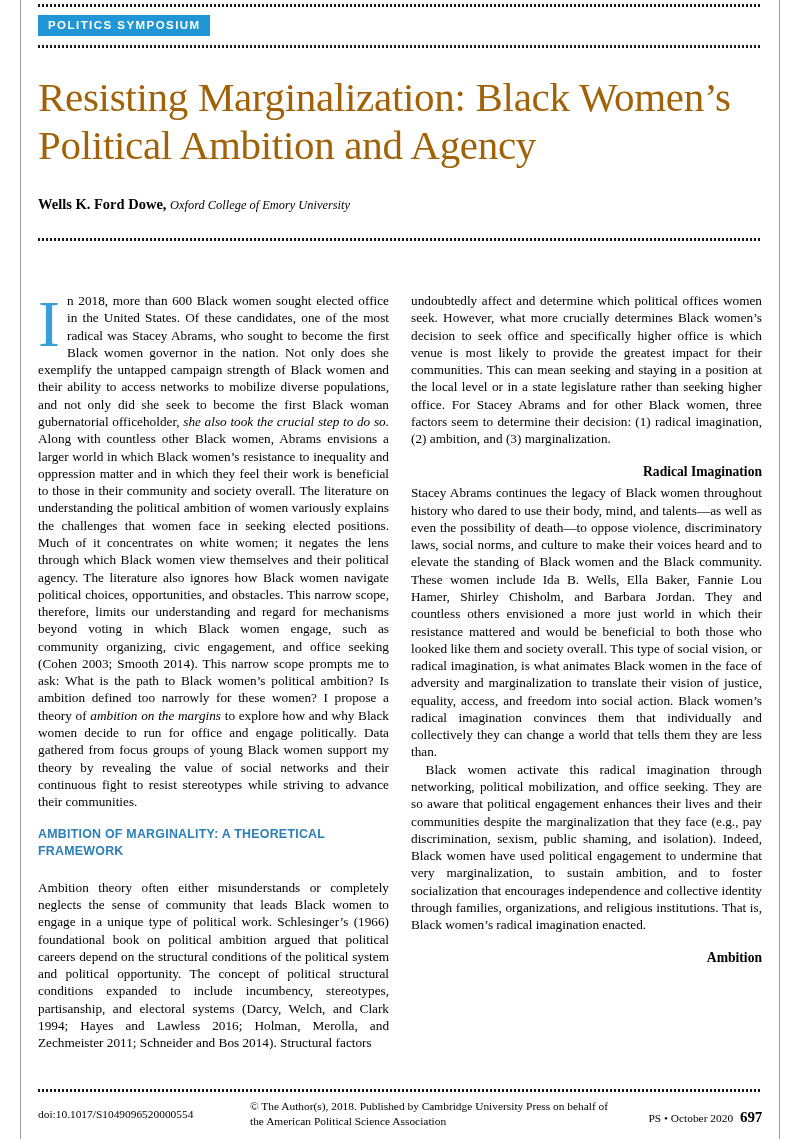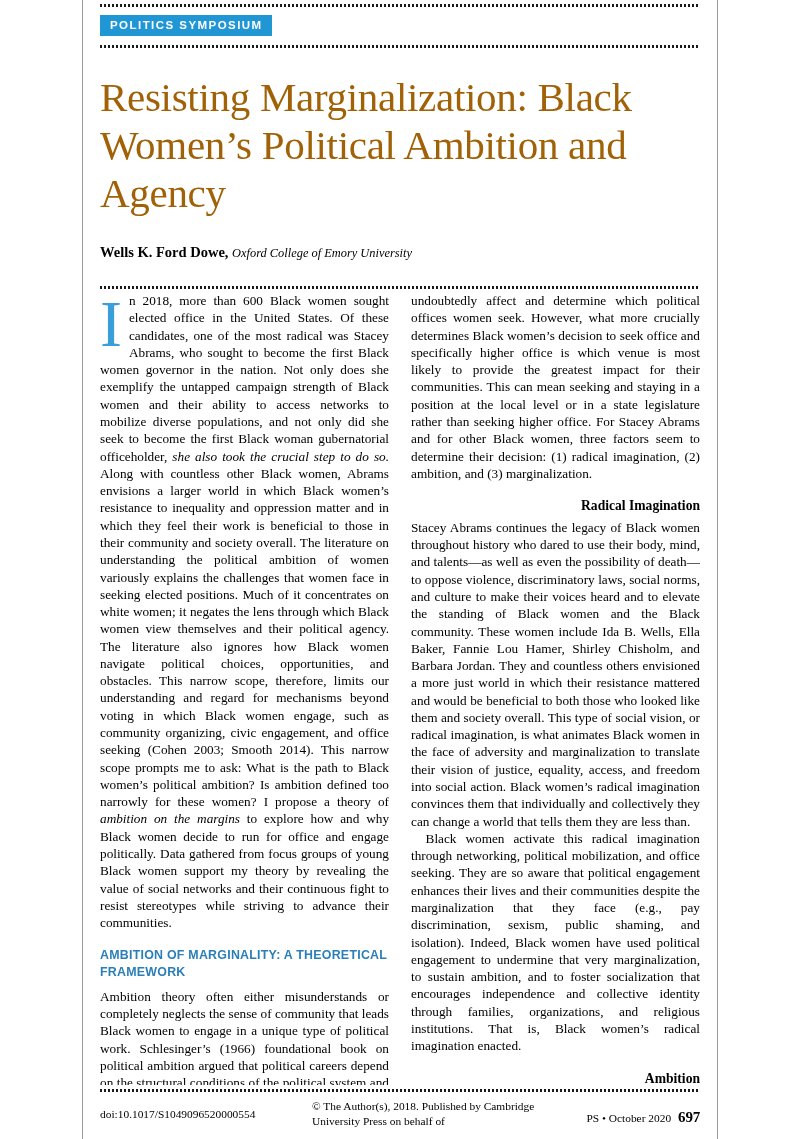--- a/index.html
+++ b/index.html
@@ -9,21 +9,21 @@
     background: #ffffff;
   }
   body {
     font-family: "Liberation Serif", "DejaVu Serif", serif;
     color: #000000;
     -webkit-font-smoothing: antialiased;
   }
 
   .page {
     position: relative;
-    width: 636px;
+    width: 760px;
     height: 1139px;
     margin: 0 auto;
     background: #ffffff;
     overflow: hidden;
     box-sizing: border-box;
   }
 
   
   .dotted-rule {
     height: 3px;
@@ -146,21 +146,21 @@
   .cite { color: #000000; }
   .ital { font-style: italic; }
 
   h2.section-head {
     font-family: "Liberation Sans", "DejaVu Sans", sans-serif;
     color: #2a7fb8;
     font-size: 12.4px;
     font-weight: bold;
     line-height: 1.3;
     letter-spacing: 0.25px;
-    margin: 16px 0 8px 0;
+    margin: 16px 0 20px 0;
     text-align: left;
     text-transform: uppercase;
   }
   h3.sub-head {
     font-family: "Liberation Serif", "DejaVu Serif", serif;
     color: #000000;
     font-size: 13.6px;
     font-weight: bold;
     margin: 15px 0 4px 0;
     text-align: right;
@@ -256,18 +256,19 @@
 
     </div>
   </div>
 
   <div class="footer">
     <div class="dotted-rule"></div>
     <div class="footer-inner">
       <div class="footer-doi"><span class="doi-label">doi:</span><span class="cite">10.1017/S1049096520000554</span></div>
       <div class="footer-copy">
         <div>© The Author(s), 2018. Published by Cambridge University Press on behalf of</div>
+        <div>the American Political Science Association</div>
       </div>
       <div class="footer-page"><span class="pg-label">PS • October 2020</span><span class="pg-num">697</span></div>
     </div>
   </div>
 
 </div>
 
 </body></html>

